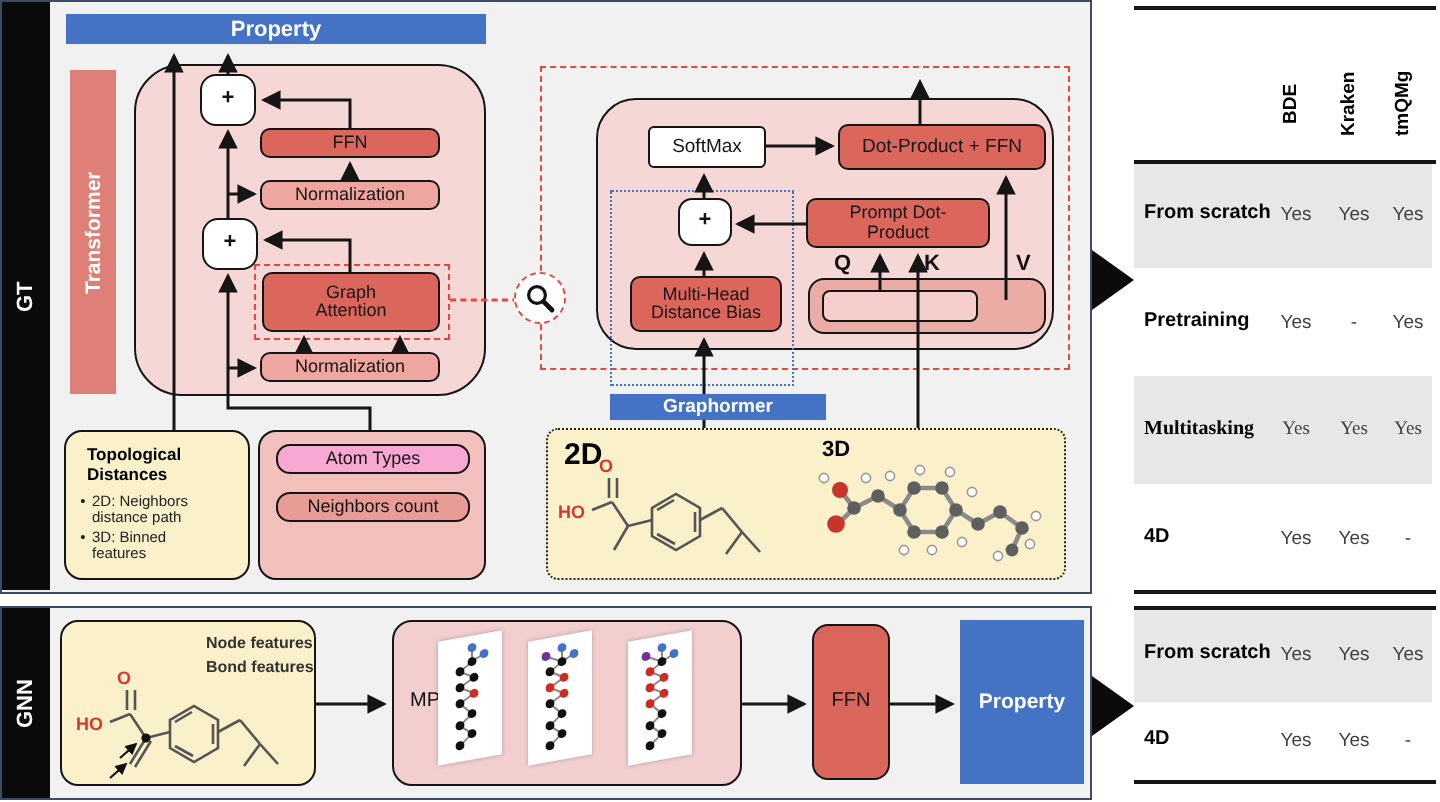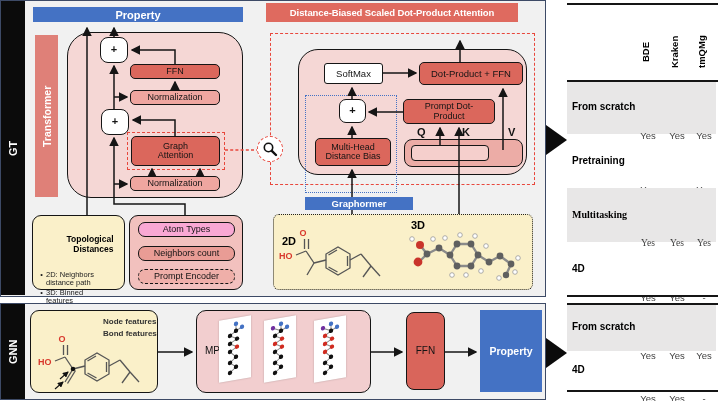--- a/index.html
+++ b/index.html
@@ -15,21 +15,21 @@
   .redbox{background:#DB675C;border-radius:5px;}
   .pinkbox{background:#EFA6A0;border-radius:5px;}
   .plusbox{background:#fff;border-radius:8px;font-size:11px;font-weight:bold;}
   .panel{border:1.6px solid #151515;background:#F5D7D5;border-radius:24px;}
   .yellow{background:#FAF0C9;border:1.6px solid #151515;border-radius:9px;}
   .bluebar{background:#4472C4;color:#fff;font-weight:bold;display:flex;align-items:center;justify-content:center;}
   .dashred{border:1.6px dashed #E8473C;}
   .dotblue{border:1.6px dotted #4472C4;}
   .hdr{font-size:9.5px;font-weight:bold;white-space:nowrap;color:#000;}
   .rowlab{font-size:10px;font-weight:bold;color:#000;white-space:nowrap;}
-  .cell{font-size:9.5px;color:#3F3F3F;text-align:center;margin-top:28px;}
+  .cell{font-size:9.5px;color:#3F3F3F;text-align:center;}
   .rule{background:#151515;height:2px;}
   .tri{width:0;height:0;border-top:15px solid transparent;border-bottom:15px solid transparent;
        border-left:21px solid #0B0B0B;}
   .card{background:#fff;transform:skewY(-10deg);box-shadow:0 0 2px rgba(0,0,0,.25);}
   svg{display:block;}
 </style>
 </head>
 <body>
 
 <div id="canvas">
@@ -118,45 +118,39 @@
     <span>+</span>
     </div>
   <div class="abs box redbox" style="left:131px;top:136px;width:89px;height:30px;z-index:5;">
     <span style="width:50px;">Graph Attention</span>
     </div>
   <div class="abs box pinkbox" style="left:130px;top:176px;width:90px;height:15px;z-index:5;">
     <span>Normalization</span>
     </div>
 
   <div class="abs yellow" style="left:32px;top:215px;width:93px;height:75px;z-index:5;padding:3px 4px 0 4px;">
-    <div style="text-align:right;font-size:8.5px;font-weight:bold;color:#000;line-height:1.15;width:70px;margin:16px auto;">Topological Distances</div>
+    <div style="text-align:left;font-size:8.5px;font-weight:bold;color:#000;line-height:1.15;width:70px;margin:4px auto;">Topological Distances</div>
     <div style="display:flex;font-size:7.5px;color:#222;line-height:1.1;margin-top:2px;">
       <span style="width:9px;text-align:center;">•</span>
       <span style="width:62px;">2D: Neighbors distance path</span>
     </div>
     <div style="display:flex;font-size:7.5px;color:#222;line-height:1.1;margin-top:2px;">
       <span style="width:9px;text-align:center;">•</span>
       <span style="width:62px;">3D: Binned features</span>
     </div>
   </div>
 
   <div class="abs" style="left:129px;top:215px;width:114px;height:75px;background:#F2C1BE;border:1.6px solid #151515;border-radius:9px;z-index:5;"></div>
   <div class="abs box" style="left:138px;top:222px;width:97px;height:15px;background:#f9a8d4;border-radius:7px;border-width:1.3px;z-index:6;">
     <span>Atom Types</span>
     </div>
   <div class="abs box" style="left:138px;top:246px;width:97px;height:15px;background:#E99C95;border-radius:7px;border-width:1.3px;z-index:6;">
     <span>Neighbors count</span>
     </div>
-  <div class="abs box" style="left:138px;top:269px;width:97px;height:15px;background:#EFAFA9;border-radius:7px;border:1.3px dashed #151515;z-index:6;">
-    <span>Prompt Encoder</span>
-    </div>
-
-  <div class="abs" style="left:266px;top:3px;width:252px;height:19px;background:#DF6A5F;display:flex;align-items:center;justify-content:center;z-index:2;">
-    <span style="color:#fff;font-weight:bold;font-size:9.5px;letter-spacing:-0.1px;white-space:nowrap;">Distance-Biased Scaled Dot-Product Attention</span>
-  </div>
+
 
   <div class="abs box" style="left:324px;top:63px;width:59px;height:21px;background:#fff;border-radius:3px;z-index:5;font-size:9.5px;">
     <span>SoftMax</span>
     </div>
   <div class="abs box redbox" style="left:419px;top:62px;width:104px;height:23px;z-index:5;font-size:9.5px;">
     <span>Dot-Product + FFN</span>
     </div>
   <div class="abs box plusbox" style="left:339px;top:99px;width:27px;height:24px;border-radius:7px;z-index:5;">
     <span>+</span>
     </div>
@@ -176,21 +170,21 @@
     </div>
 
   <div class="abs" style="left:257px;top:136px;width:26px;height:26px;background:#fff;border:1.6px dashed #E8473C;border-radius:50%;z-index:6;display:flex;align-items:center;justify-content:center;">
     <svg width="16" height="16" viewBox="0 0 16 16">
       <circle cx="6.5" cy="6.5" r="4.2" fill="none" stroke="#111" stroke-width="1.6"></circle>
       <line x1="9.8" y1="9.8" x2="14" y2="14" stroke="#111" stroke-width="2.4" stroke-linecap="round"></line>
     </svg>
   </div>
 
   <div class="abs" style="left:273px;top:214px;width:260px;height:76px;background:#FAF0C9;border:1.6px dotted #222;border-radius:6px;z-index:5;">
-    <div class="abs" style="left:8px;top:4px;font-size:11px;font-weight:bold;color:#000;margin-top:16px;">2D</div>
+    <div class="abs" style="left:8px;top:4px;font-size:15px;font-weight:bold;color:#000;">2D</div>
     <div class="abs" style="left:137px;top:4px;font-size:11px;font-weight:bold;color:#000;">3D</div>
     <svg class="abs" style="left:0;top:0;" width="258" height="73" viewBox="0 0 258 73">
 
       <g stroke="#555" stroke-width="1.3" fill="none">
         <path d="M52,39 L52,53 L64,60 L76,53 L76,39 L64,32 Z"></path>
         <path d="M54.5,52 L63.5,57"></path>
           <path d="M73.5,51 L73.5,41"></path>
           <path d="M63,35 L54.5,40"></path>
         <path d="M40,48 L52,45"></path>
           <path d="M40,48 L33,60"></path>

